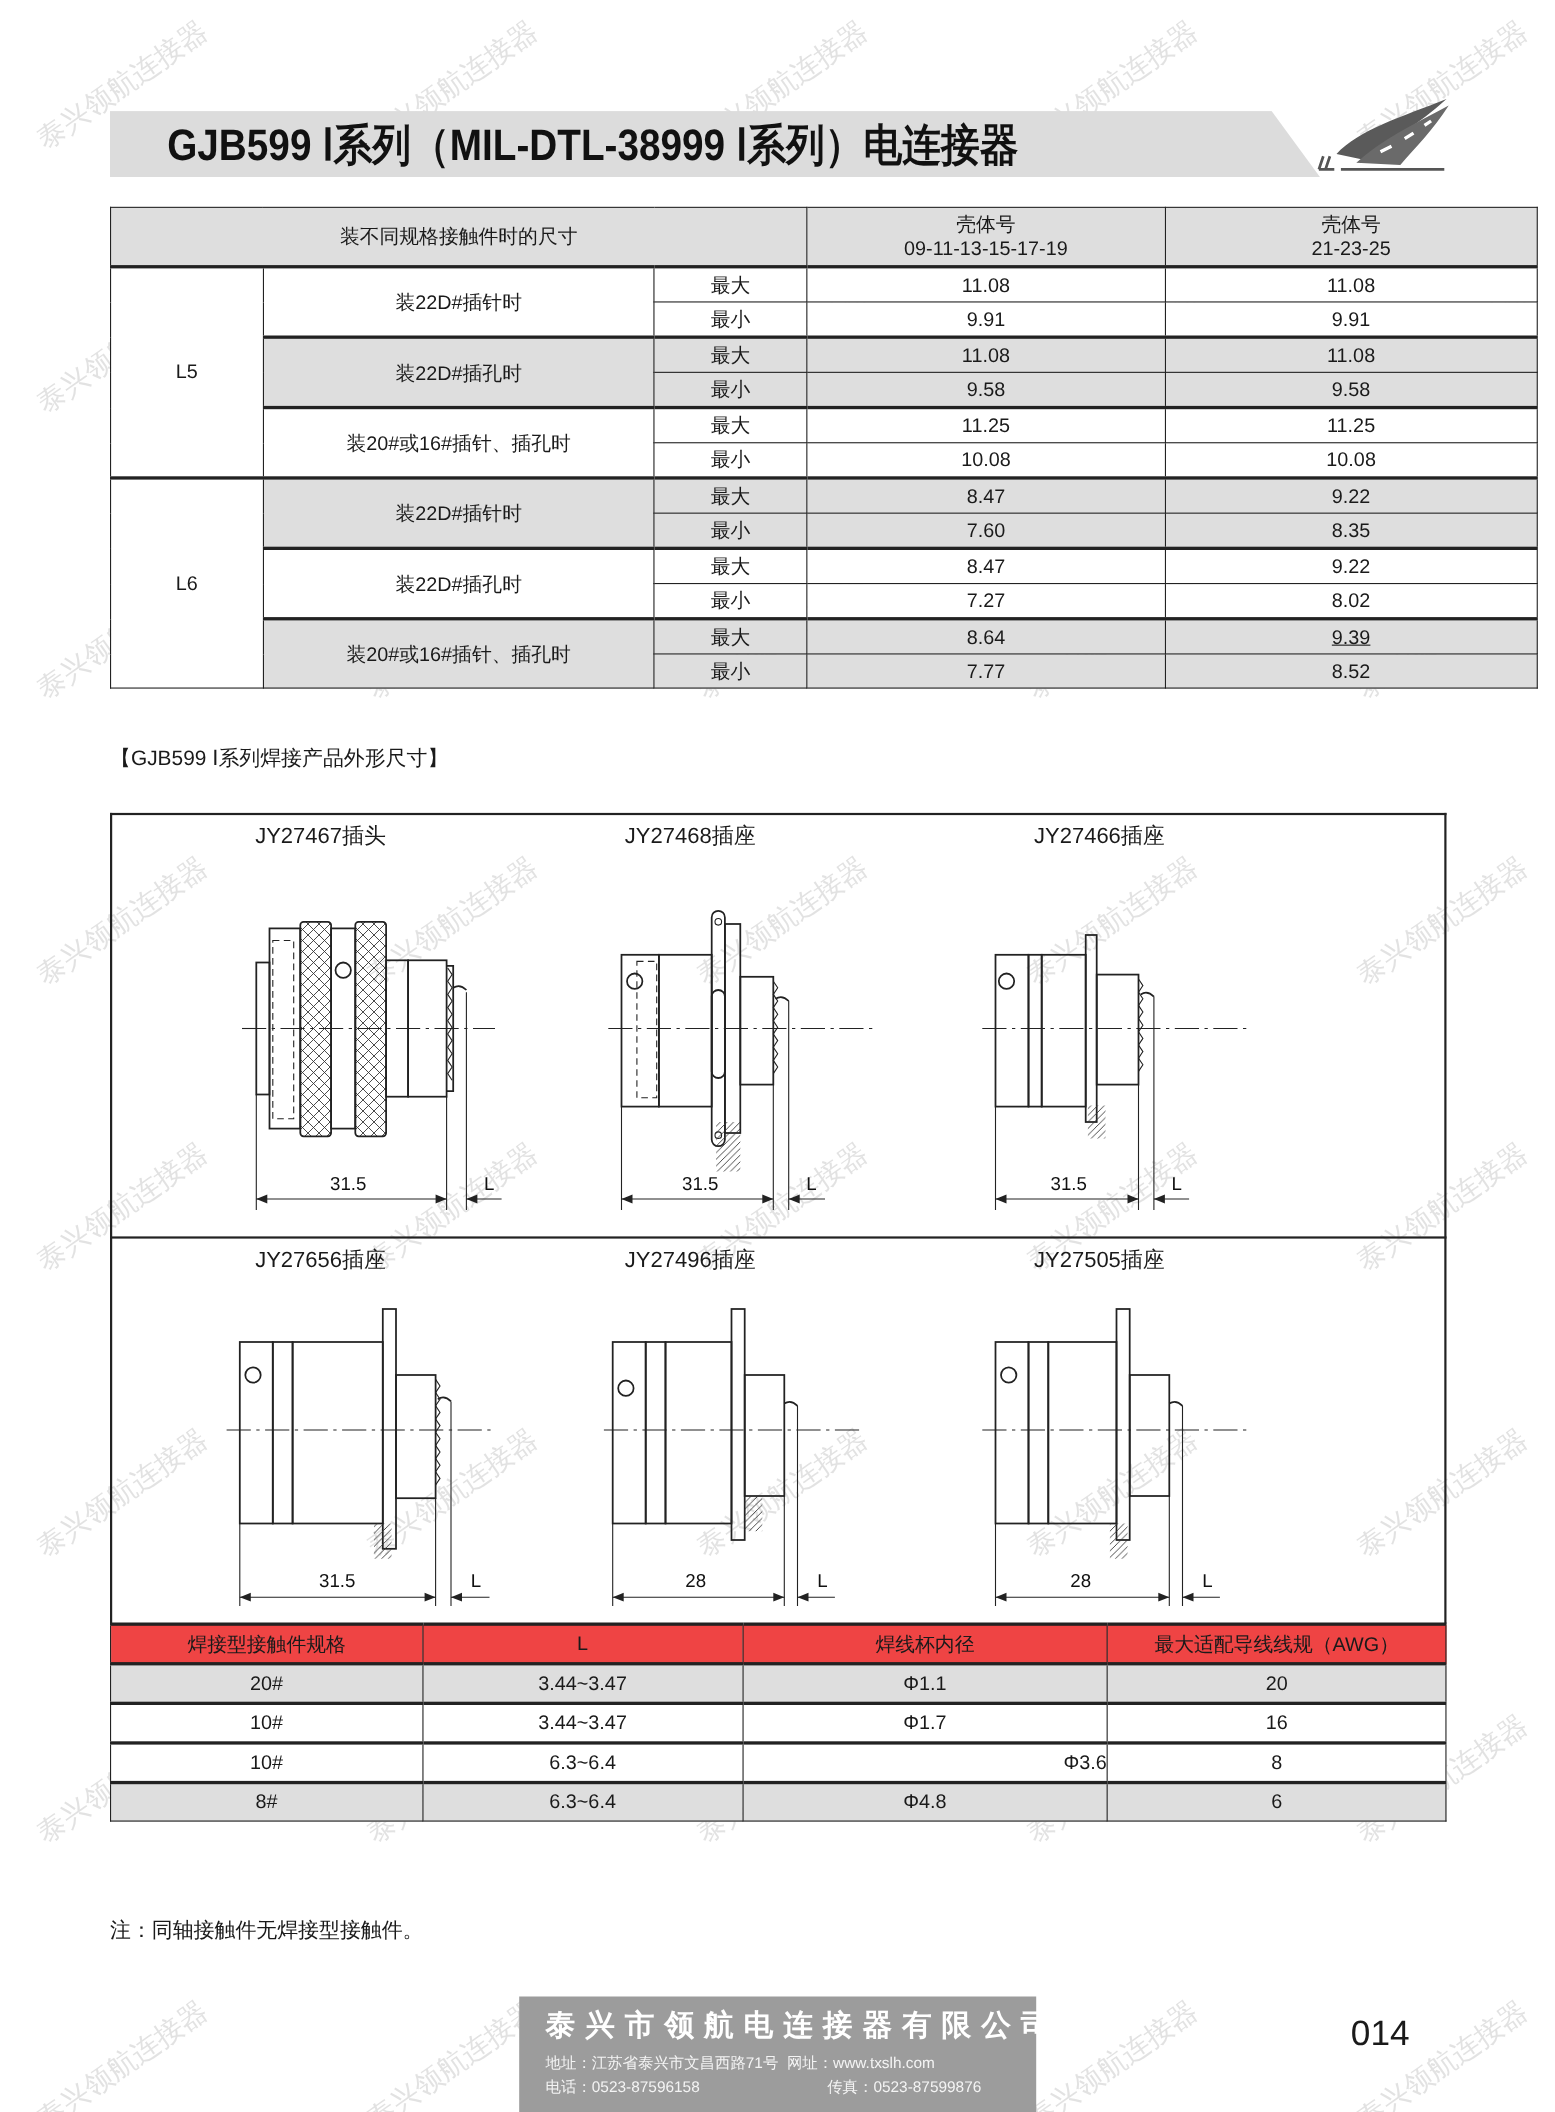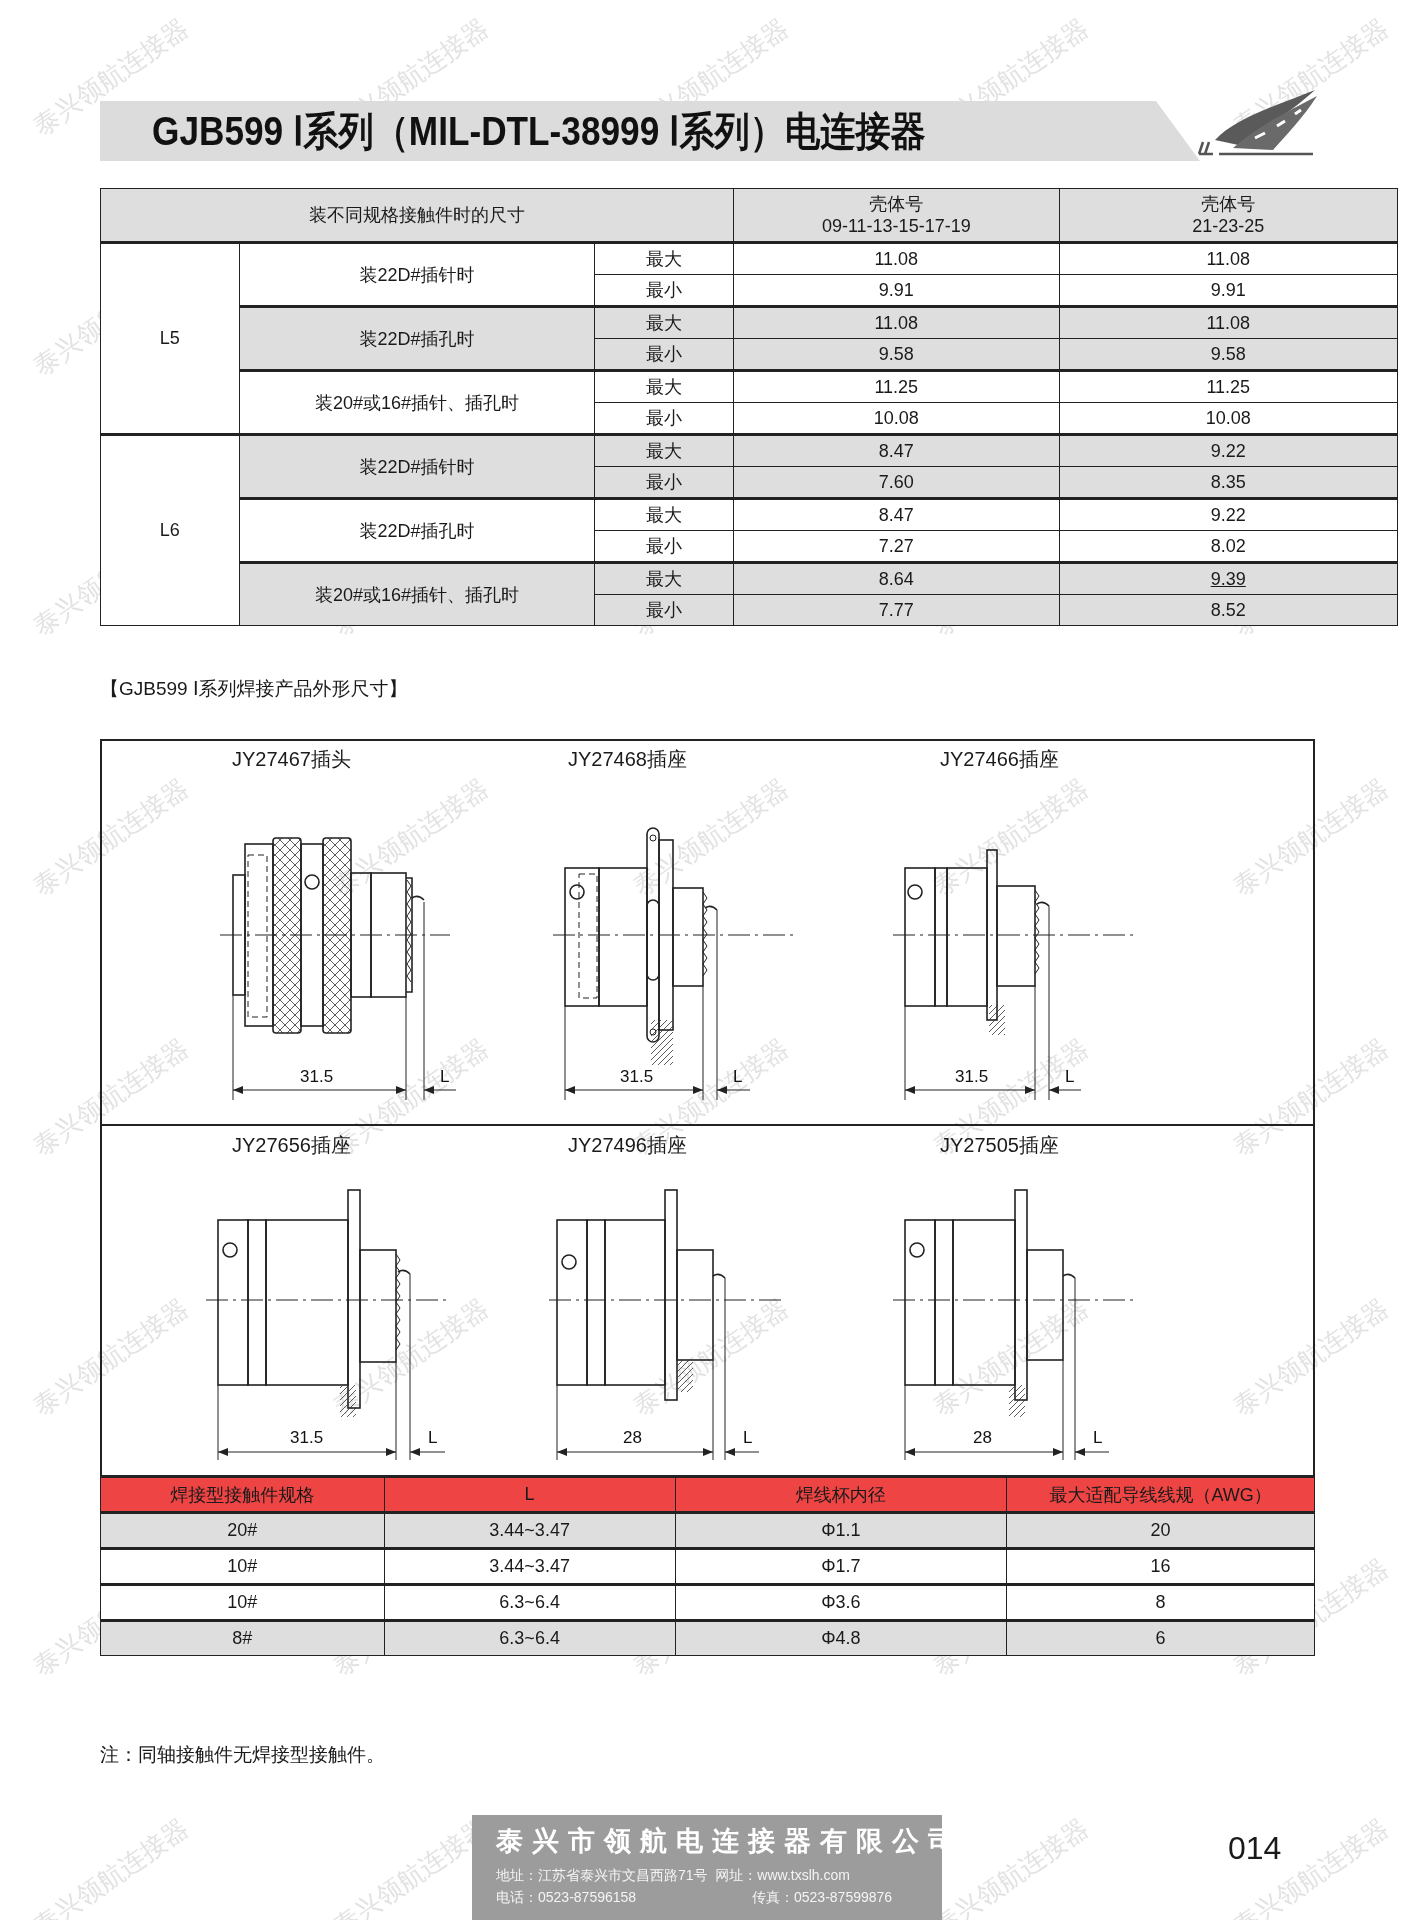--- a/index.html
+++ b/index.html
@@ -357,21 +357,21 @@
       </tr>
       <tr>
         <td class="w" style="border-top: 3px solid rgb(34, 34, 34);">10#</td>
         <td class="w" style="border-top: 3px solid rgb(34, 34, 34);">3.44~3.47</td>
         <td class="w" style="border-top: 3px solid rgb(34, 34, 34);">Φ1.7</td>
         <td class="w" style="border-top: 3px solid rgb(34, 34, 34);">16</td>
       </tr>
       <tr>
         <td class="w" style="border-top: 3px solid rgb(34, 34, 34);">10#</td>
         <td class="w" style="border-top: 3px solid rgb(34, 34, 34);">6.3~6.4</td>
-        <td class="w" style="border-top: 3px solid rgb(34, 34, 34);">Φ3.6</td>
+        <td class="w" style="border-top: 3px solid rgb(34, 34, 34); text-align: right;">Φ3.6</td>
         <td class="w" style="border-top: 3px solid rgb(34, 34, 34);">8</td>
       </tr>
       <tr>
         <td class="g" style="border-top: 3px solid rgb(34, 34, 34);">8#</td>
         <td class="g" style="border-top: 3px solid rgb(34, 34, 34);">6.3~6.4</td>
         <td class="g" style="border-top: 3px solid rgb(34, 34, 34);">Φ4.8</td>
         <td class="g" style="border-top: 3px solid rgb(34, 34, 34);">6</td>
       </tr>
     </tbody>
 </table>

